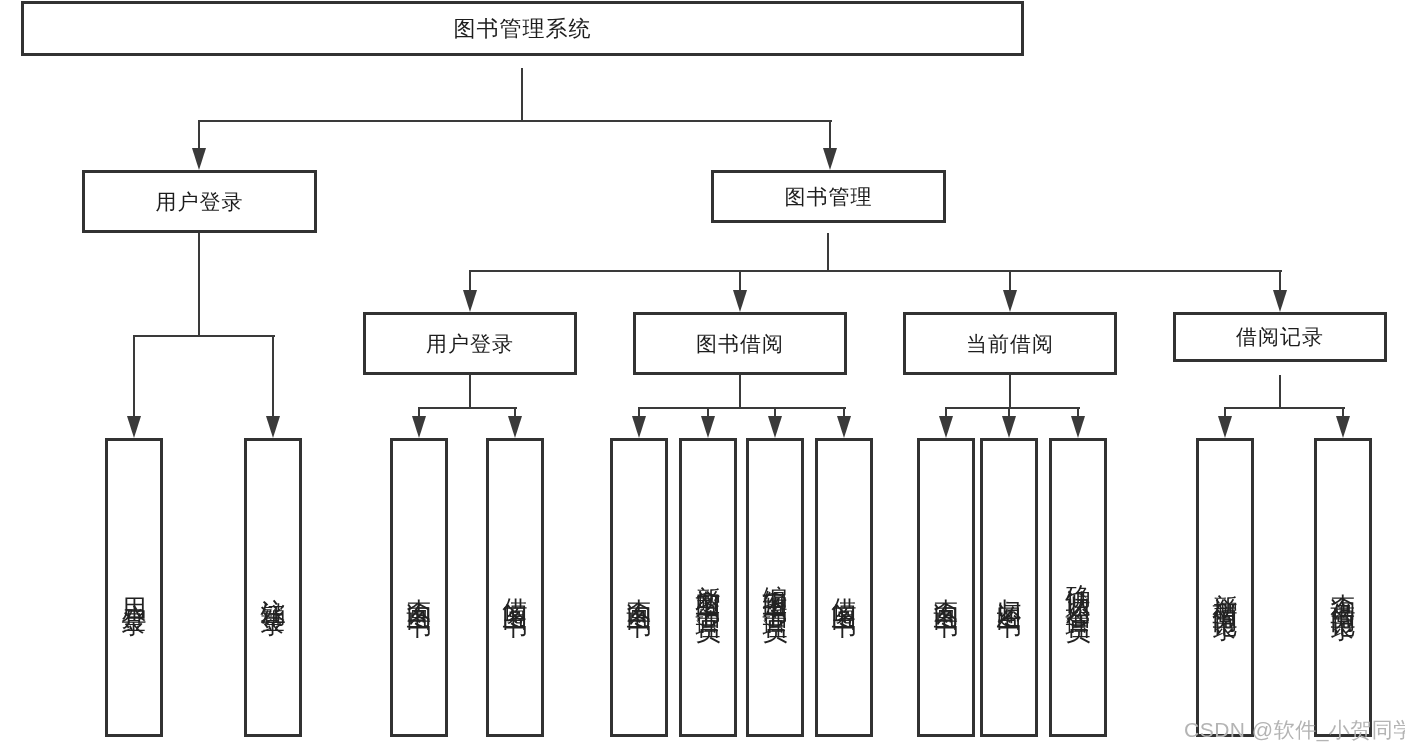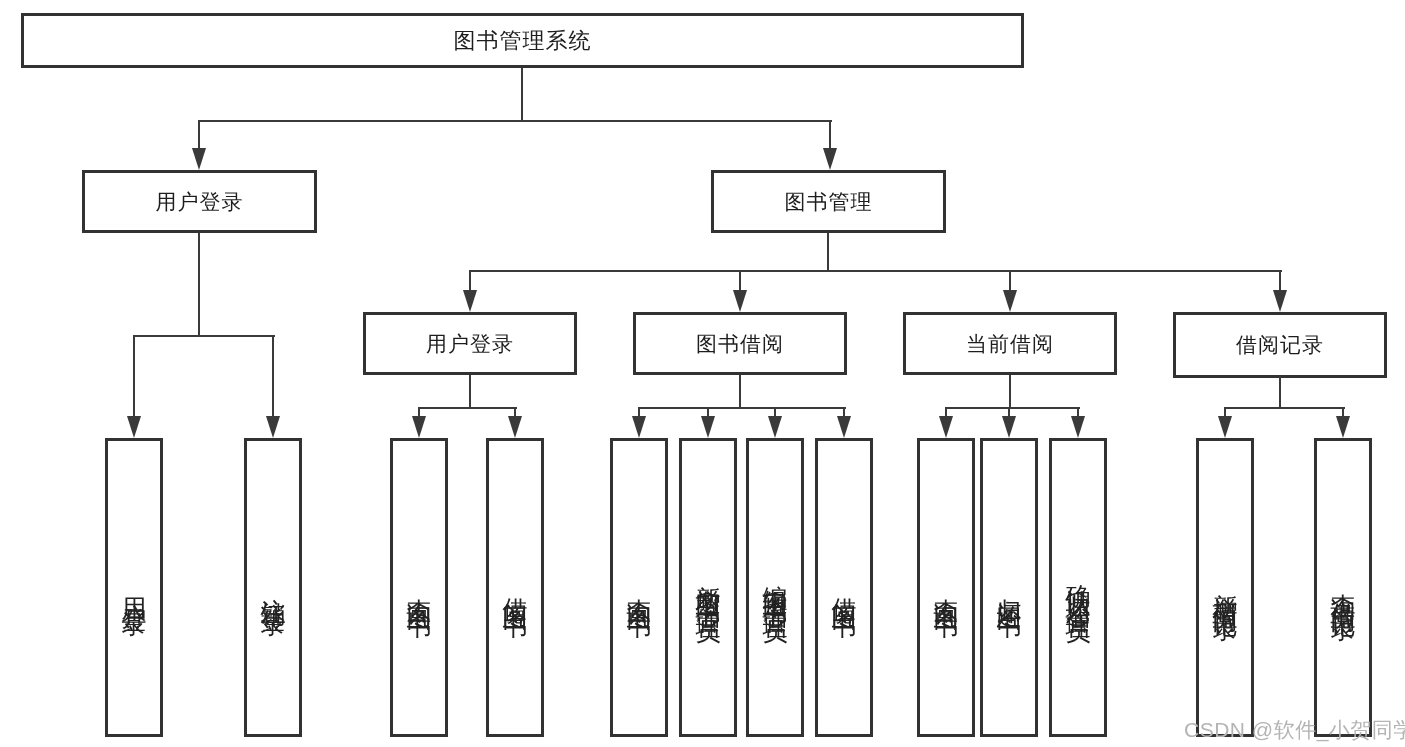--- a/index.html
+++ b/index.html
@@ -26,45 +26,45 @@
   .watermark{
     position:absolute;left:1184px;top:716px;z-index:5;
     font-size:21px;color:#b4b4b4;letter-spacing:0.5px;white-space:nowrap;
   }
 </style>
 </head>
 <body>
 
 <div id="stage">
 
-  <div class="box" style="left:21px;top:13px;width:1003px;height:55px">
+  <div class="box" style="left:21px;top:1px;width:1003px;height:55px">
     <span class="hlabel root-label">图书管理系统</span>
   </div>
 
   <div class="box" style="left:82px;top:170px;width:235px;height:63px">
     <span class="hlabel">用户登录</span>
   </div>
 
-  <div class="box" style="left:711px;top:170px;width:235px;height:63px">
+  <div class="box" style="left:711px;top:170px;width:235px;height:53px">
     <span class="hlabel">图书管理</span>
   </div>
 
   <div class="box" style="left:363px;top:312px;width:214px;height:63px">
     <span class="hlabel">用户登录</span>
   </div>
 
   <div class="box" style="left:903px;top:312px;width:214px;height:63px">
     <span class="hlabel">当前借阅</span>
   </div>
 
   <div class="box" style="left:633px;top:312px;width:214px;height:63px">
     <span class="hlabel">图书借阅</span>
   </div>
 
-  <div class="box" style="left:1173px;top:312px;width:214px;height:66px">
+  <div class="box" style="left:1173px;top:312px;width:214px;height:50px">
     <span class="hlabel">借阅记录</span>
   </div>
 
   <div class="box" style="left:105px;top:438px;width:58px;height:299px">
     <span class="vlabel">用户登录</span>
   </div>
   <div class="box" style="left:244px;top:438px;width:58px;height:299px">
     <span class="vlabel">注销登录</span>
   </div>
 

